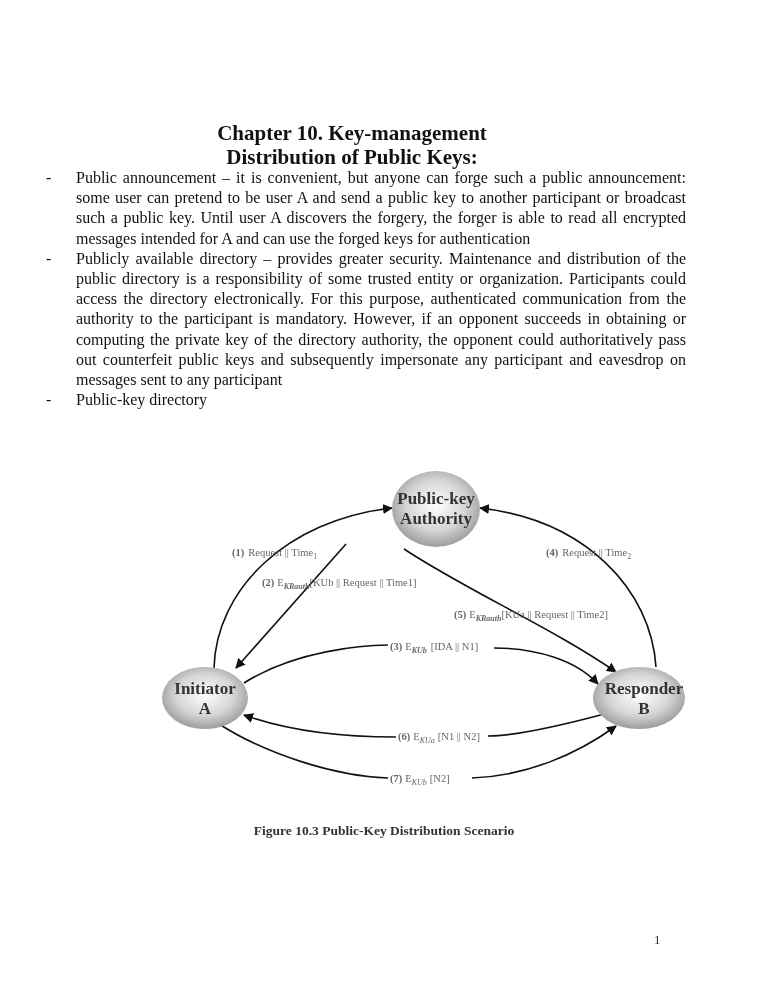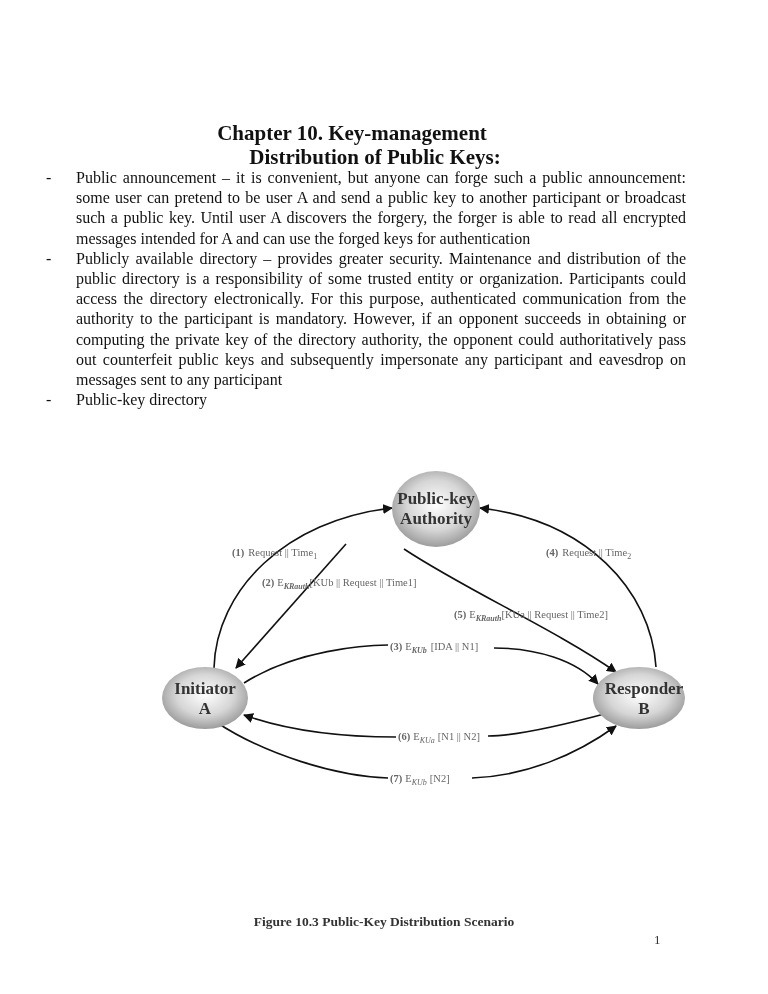--- a/index.html
+++ b/index.html
@@ -1,33 +1,33 @@
 <!DOCTYPE html>
 <html><head>
 <meta charset="utf-8">
 <style>
   html, body { margin: 0; padding: 0; background: #ffffff; }
   body { width: 768px; height: 994px; position: relative; overflow: hidden;
          font-family: "Liberation Serif", "DejaVu Serif", serif; color: #111; }
   .title { position: absolute; left: 0; width: 704px; text-align: center;
            font-weight: bold; font-size: 21px; line-height: 24px; }
   .title.t1 { top: 121px; left: 0; padding-left: 0; }
-  .title.t2 { top: 145px; margin-left: 23px; }
+  .title.t2 { top: 145px; }
   .bullets { position: absolute; left: 46px; top: 168px; width: 640px; margin: 0; padding: 0; list-style: none; }
   .bullet { position: relative; padding-left: 18px; font-size: 16px; line-height: 20.2px;
             text-align: justify; }
   .bullet .dash { position: absolute; left: 0; top: 0; width: 12px; }
   .bullet .txt { display: block; padding-left: 6px; text-align: justify; margin-left: 6px; }
   .bullet.last .txt { text-align: left; }
   .diagram { position: absolute; left: 16px; top: 470px; width: 768px; height: 360px; }
   .diagram svg { display: block; }
   .node-label { font-family: "Liberation Serif", serif; font-weight: bold; font-size: 17px; fill: #333; }
   .edge-label { font-family: "Liberation Serif", serif; font-size: 10.5px; fill: #666; }
   .edge-label .b { font-weight: bold; }
-  .caption { position: absolute; left: 0; width: 768px; top: 914px; text-align: center;
+  .caption { position: absolute; left: 0; width: 768px; top: 823px; text-align: center;
              font-weight: bold; font-size: 13.5px; color: #333; }
   .pagenum { position: absolute; top: 932px; left: 654px; font-size: 13px; color: #333; }
 </style>
 </head>
 <body>
 
 <div class="title t1">Chapter 10. Key-management</div>
 <div class="title t2">Distribution of Public Keys:</div>
 
 <ul class="bullets">

